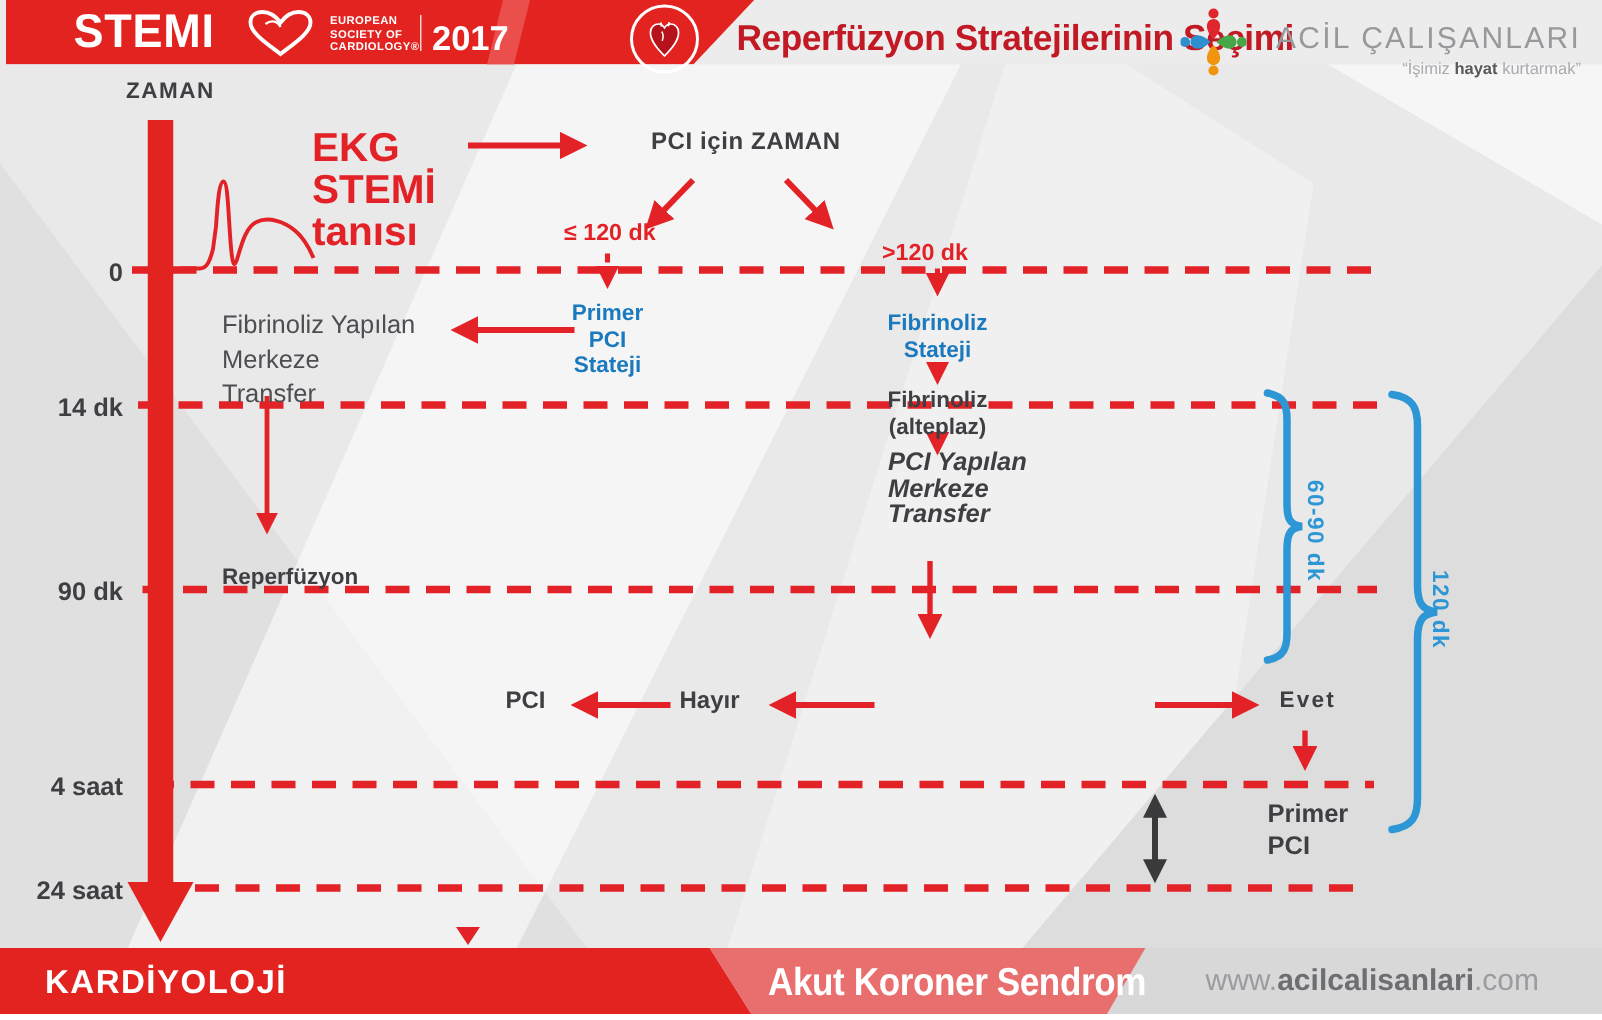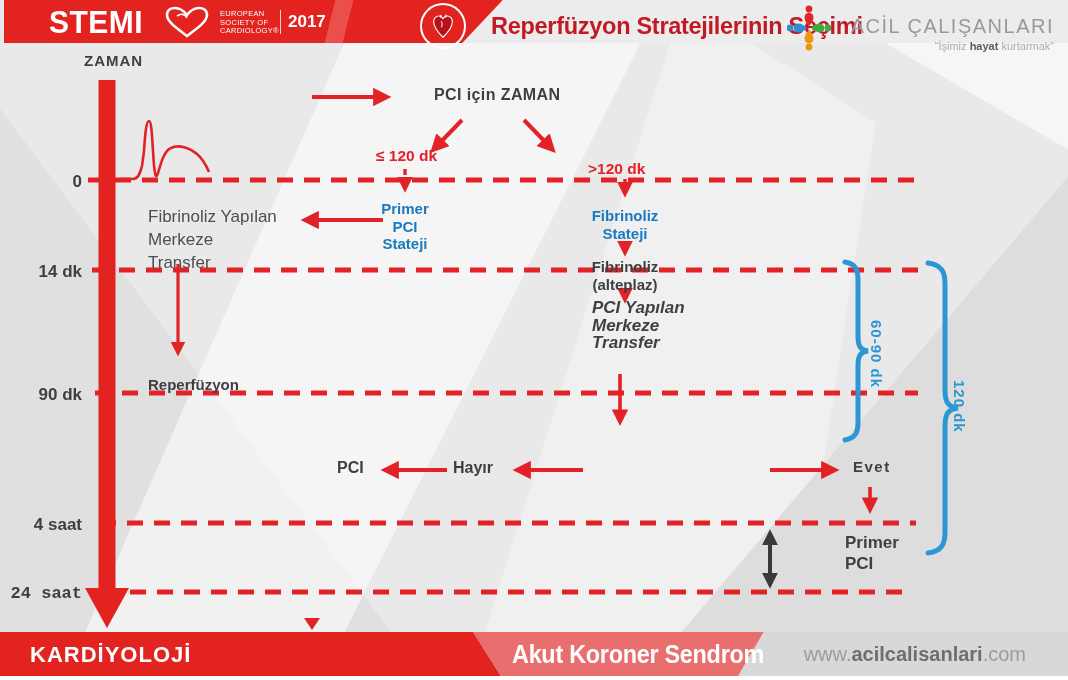--- a/index.html
+++ b/index.html
@@ -15,23 +15,23 @@
   .ray3 { background:rgba(255,255,255,.35); clip-path:polygon(64% 0, 44% 100%, 74% 100%, 82% 18%); }
   .ray4 { background:#dddddd; clip-path:polygon(60% 100%, 100% 26%, 100% 100%); }
   .ray5 { background:rgba(255,255,255,.6); clip-path:polygon(76% 0, 100% 0, 100% 22%); }
 
   
   .header { position:absolute; left:4px; top:0; width:1068px; height:43px; background:#ececec; }
   .header-red { position:absolute; left:0; top:0; width:1068px; height:43px; background:#e2231f; clip-path:polygon(0 0, 46.7% 0, 42.9% 100%, 0 100%); }
   .header-streak { position:absolute; left:326px; top:0; width:18px; height:43px; background:#ee5a57; transform:skewX(-14deg); opacity:.8; }
   .stemi { position:absolute; left:45px; top:5px; color:#fff; font-size:30px; font-weight:bold; letter-spacing:.5px; transform:scaleY(1.05); }
   .esc-logo { position:absolute; left:158px; top:6px; width:50px; height:32px; }
-  .esc-text { position:absolute; left:216px; top:10px; color:#fff; font-size:7.5px; font-weight:normal; line-height:8.5px; letter-spacing:.3px; white-space:pre-line; }
+  .esc-text { position:absolute; left:216px; top:10px; color:#fff; font-size:7.5px; font-weight:bold; line-height:8.5px; letter-spacing:.3px; white-space:pre-line; }
   .esc-divider { position:absolute; left:276px; top:10px; width:1px; height:24px; background:rgba(255,255,255,.8); }
-  .year { position:absolute; left:284px; top:12px; color:#fff; font-size:17px; font-weight:bold; }
+  .year { position:absolute; left:284px; top:12px; color:#fff; font-size:23px; font-weight:bold; }
   .heart-badge { position:absolute; left:416px; top:3px; width:46px; height:46px; border:2px solid #fff; border-radius:50%; display:flex; align-items:center; justify-content:center; }
   .main-title { position:absolute; left:487px; top:12px; color:#c11a24; font-size:24px; font-weight:bold; letter-spacing:-.3px; transform:scaleX(.98); transform-origin:left; }
   .brand { position:absolute; right:18px; top:4px; display:flex; align-items:flex-end; gap:20px; }
   .brand-text-wrap { text-align:right; padding-top:10px; }
   .brand-name { color:#97999c; font-size:20px; letter-spacing:1.5px; }
   .brand-tagline { color:#a9abae; font-size:11px; margin-top:2px; }
   .brand-tagline b { color:#58595b; }
 
   
   .t-dark  { color:#3e3f42; font-weight:bold; }
@@ -188,22 +188,25 @@
       <path d="M928,263 C942,265 945,272 945,284 L945,390 C945,402 948,407 958,408 C948,409 945,414 945,426 L945,532 C945,544 942,551 928,553"></path>
     </g>
   </svg>
 
   <div class="abs zaman">ZAMAN</div>
 
   <div class="abs tick" style="top:172px;">0</div>
   <div class="abs tick" style="top:262px;">14 dk</div>
   <div class="abs tick" style="top:385px;">90 dk</div>
   <div class="abs tick" style="top:515px;">4 saat</div>
-  <div class="abs tick" style="top:584px;font-family:Liberation Mono, monospace;">24 saat</div>
-
+  <div class="abs tick" style="top:584px;">24 saat</div>
+
+  <div class="abs ekg-label t-red pre">EKG
+STEMİ
+tanısı</div>
   <div class="abs pci-zaman t-dark">PCI için ZAMAN</div>
   <div class="abs le120 t-red">≤ 120 dk</div>
   <div class="abs gt120 t-red">&gt;120 dk</div>
   <div class="abs primer-strategy t-blue pre">Primer
 PCI
 Stateji</div>
   <div class="abs fib-strategy t-blue pre">Fibrinoliz
 Stateji</div>
   <div class="abs fib-transfer t-gray pre">Fibrinoliz Yapılan
 Merkeze

